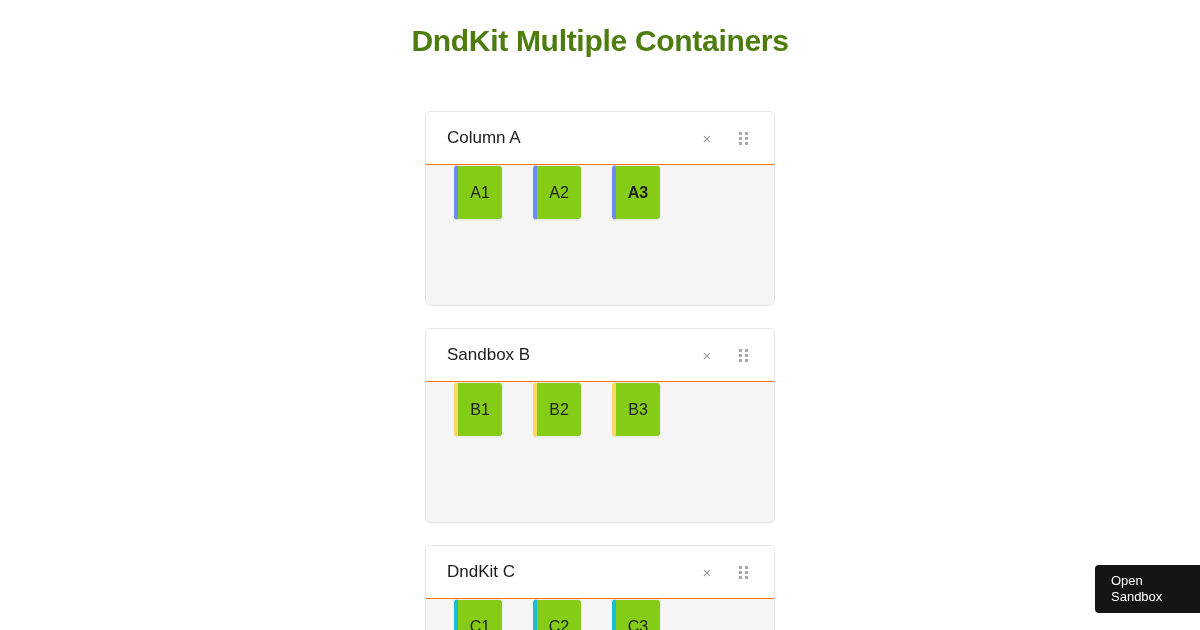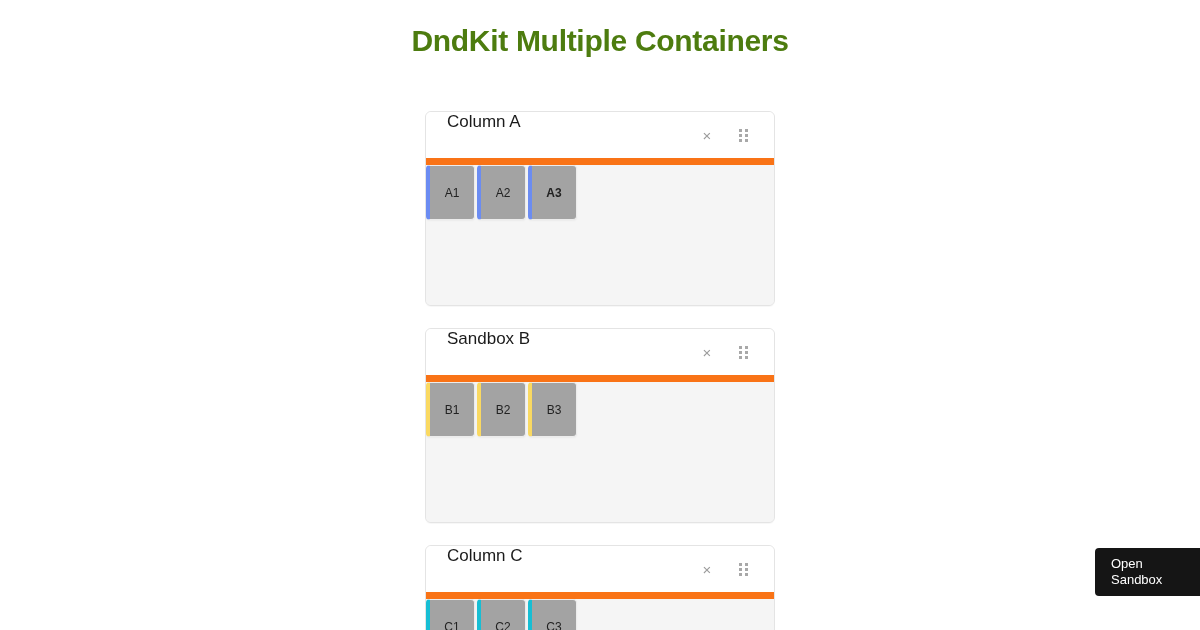--- a/index.html
+++ b/index.html
@@ -41,23 +41,24 @@
     box-sizing: border-box;
     margin-bottom: 22px;
     overflow: hidden;
     box-shadow: 0 1px 1px rgba(0,0,0,0.035);
   }
 
   .container-header {
     background: #ffffff;
     height: 53px;
     display: flex;
+    align-items: center;
     padding: 0 22px 0 21px;
     box-sizing: border-box;
-    border-bottom: 7px solid #f97316;
+    border-bottom: 1px solid #f97316;
   }
 
   .container-title {
     font-size: 17px;
     color: #1b1b1b;
     flex: 1;
     line-height: 20px;
   }
 
   .header-actions {
@@ -112,38 +113,39 @@
     padding: 0;
     min-height: 140px;
     align-items: flex-start;
     background: #f5f5f5;
   }
 
   .item-card {
     width: 49px;
     height: 55px;
     box-sizing: border-box;
-    background: #a3a3a3;
+    background: #84cc16;
     border: 1px solid #ececec;
     border-left-width: 4px;
     border-left-style: solid;
     border-radius: 4px;
     display: flex;
     align-items: center;
     justify-content: center;
-    font-size: 12px;
+    font-size: 16px;
     color: #222222;
     cursor: grab;
     box-shadow: 0 1px 2px rgba(0,0,0,0.045);
+    margin-left: 28px;
   }
 
   .sandbox-badge {
     position: absolute;
     right: 0;
-    bottom: 34px;
+    bottom: 17px;
     background: #151515;
     color: #ffffff;
     font-size: 13px;
     line-height: 16px;
     padding: 8px 14px 8px 16px;
     border-radius: 4px 0 0 4px;
     font-family: "Liberation Sans", sans-serif;
     cursor: pointer;
     max-width: 75px;
   }
@@ -195,21 +197,21 @@
         </div>
       </div>
       <div class="items-row">
         <div class="item-card" style="border-left-color: rgb(250, 217, 97);">B1</div>
         <div class="item-card" style="border-left-color: rgb(250, 217, 97);">B2</div>
         <div class="item-card" style="border-left-color: rgb(250, 217, 97);">B3</div>
       </div>
     </div>
     <div class="container-card">
       <div class="container-header">
-        <div class="container-title">Column C</div>
+        <div class="container-title">DndKit C</div>
         <div class="header-actions">
           <button class="remove-btn">×</button>
           <button class="drag-handle">
             <span class="dot-grid">
               <i></i>
               <i></i>
               <i></i>
               <i></i>
               <i></i>
               <i></i>

